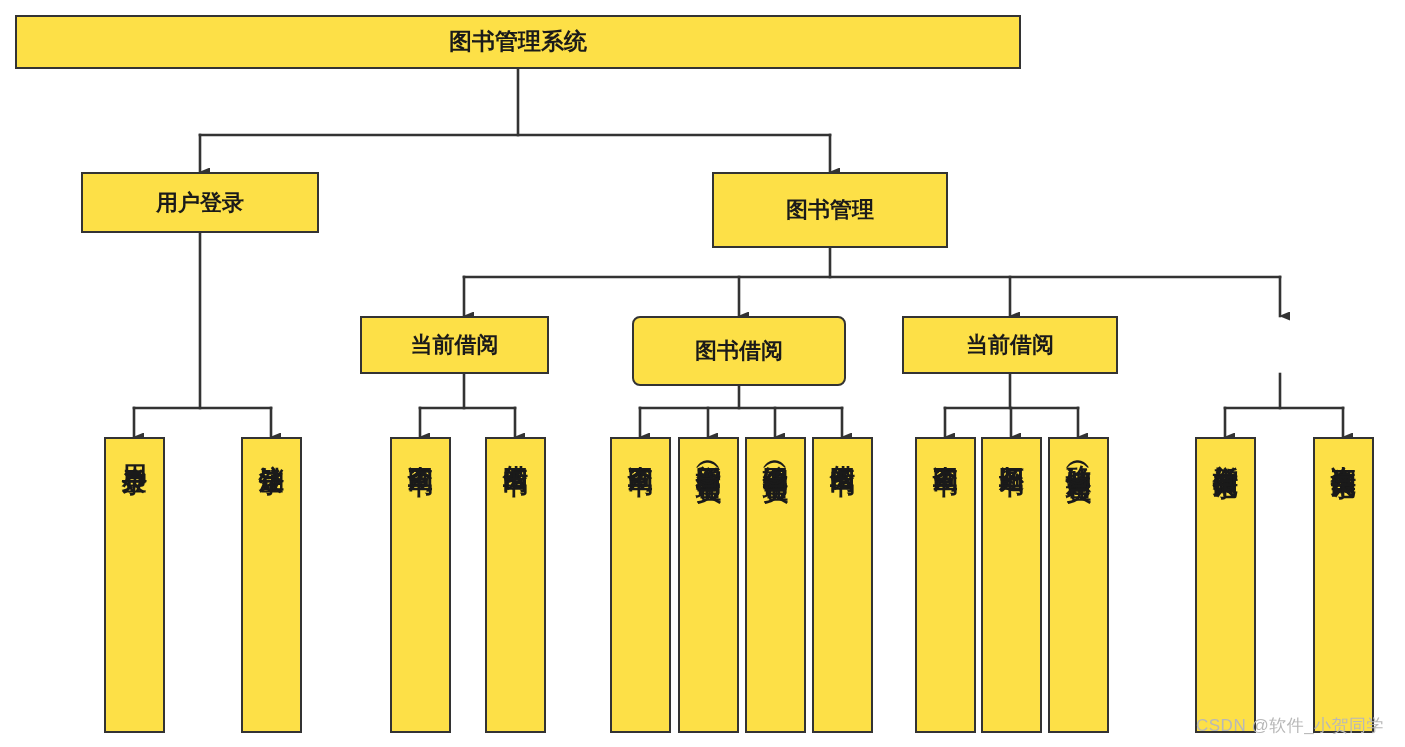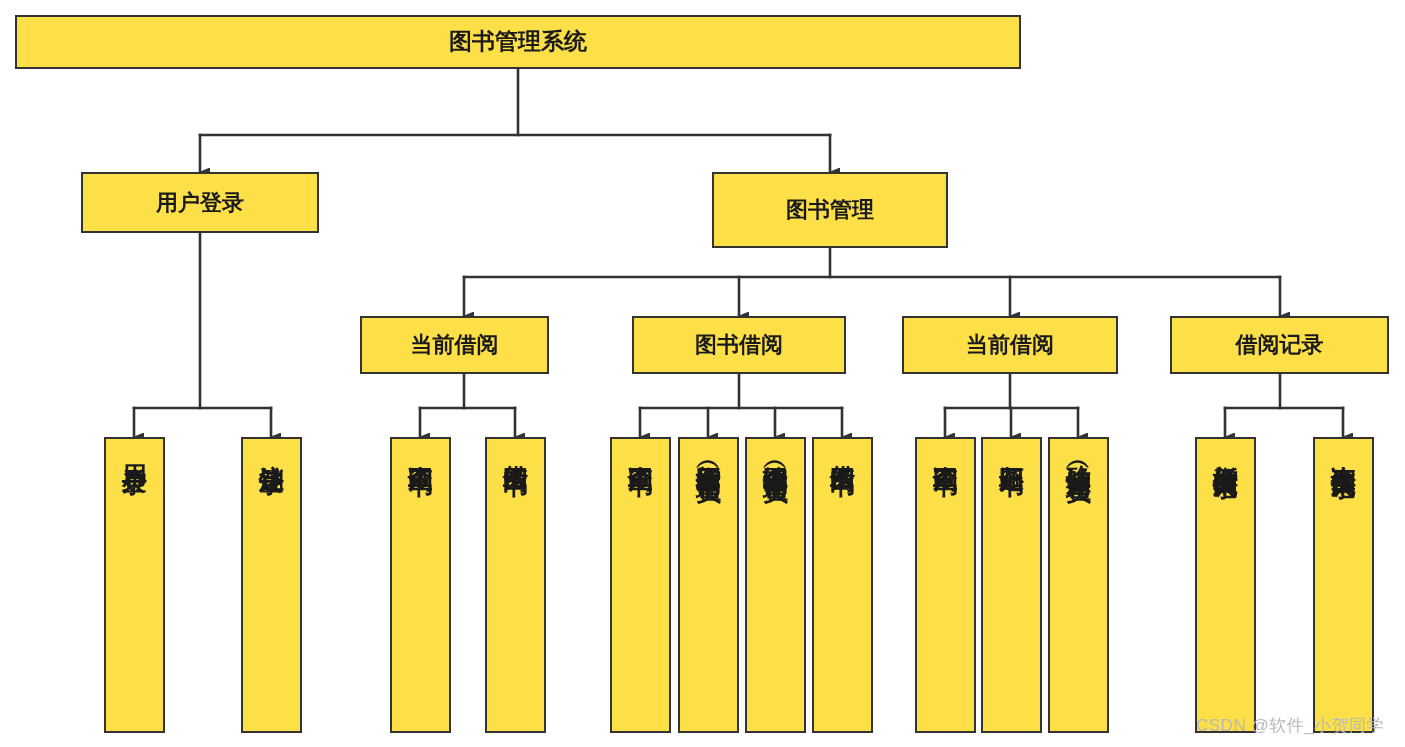--- a/index.html
+++ b/index.html
@@ -127,28 +127,25 @@
   <div class="node-box node-level2" style="left: 81px; top: 172px; width: 238px; height: 61px;">
     <span class="node-label">用户登录</span>
   </div>
   <div class="node-box node-level2" style="left: 712px; top: 172px; width: 236px; height: 76px;">
     <span class="node-label">图书管理</span>
   </div>
 
   <div class="node-box node-level2" style="left: 360px; top: 316px; width: 189px; height: 58px;">
     <span class="node-label">当前借阅</span>
   </div>
-  <div class="node-box node-level2" style="left: 632px; top: 316px; width: 214px; height: 58px;">
+  <div class="node-box node-level2" style="left: 632px; top: 316px; width: 214px; height: 70px; border-radius: 8px;">
     <span class="node-label">图书借阅</span>
   </div>
   <div class="node-box node-level2" style="left: 902px; top: 316px; width: 216px; height: 58px; align-items: center;">
     <span class="node-label">当前借阅</span>
-  </div>
-  <div class="node-box node-level2" style="left: 1170px; top: 316px; width: 219px; height: 58px;">
-    <span class="node-label">借阅记录</span>
   </div>
 
   <div class="node-box node-leaf" style="left: 104px; top: 437px; width: 61px; height: 296px;">
     <span class="node-label">用户登录</span>
   </div>
   <div class="node-box node-leaf" style="left: 241px; top: 437px; width: 61px; height: 296px;">
     <span class="node-label">注销登录</span>
   </div>
   <div class="node-box node-leaf" style="left: 390px; top: 437px; width: 61px; height: 296px;">
     <span class="node-label">查询图书</span>

